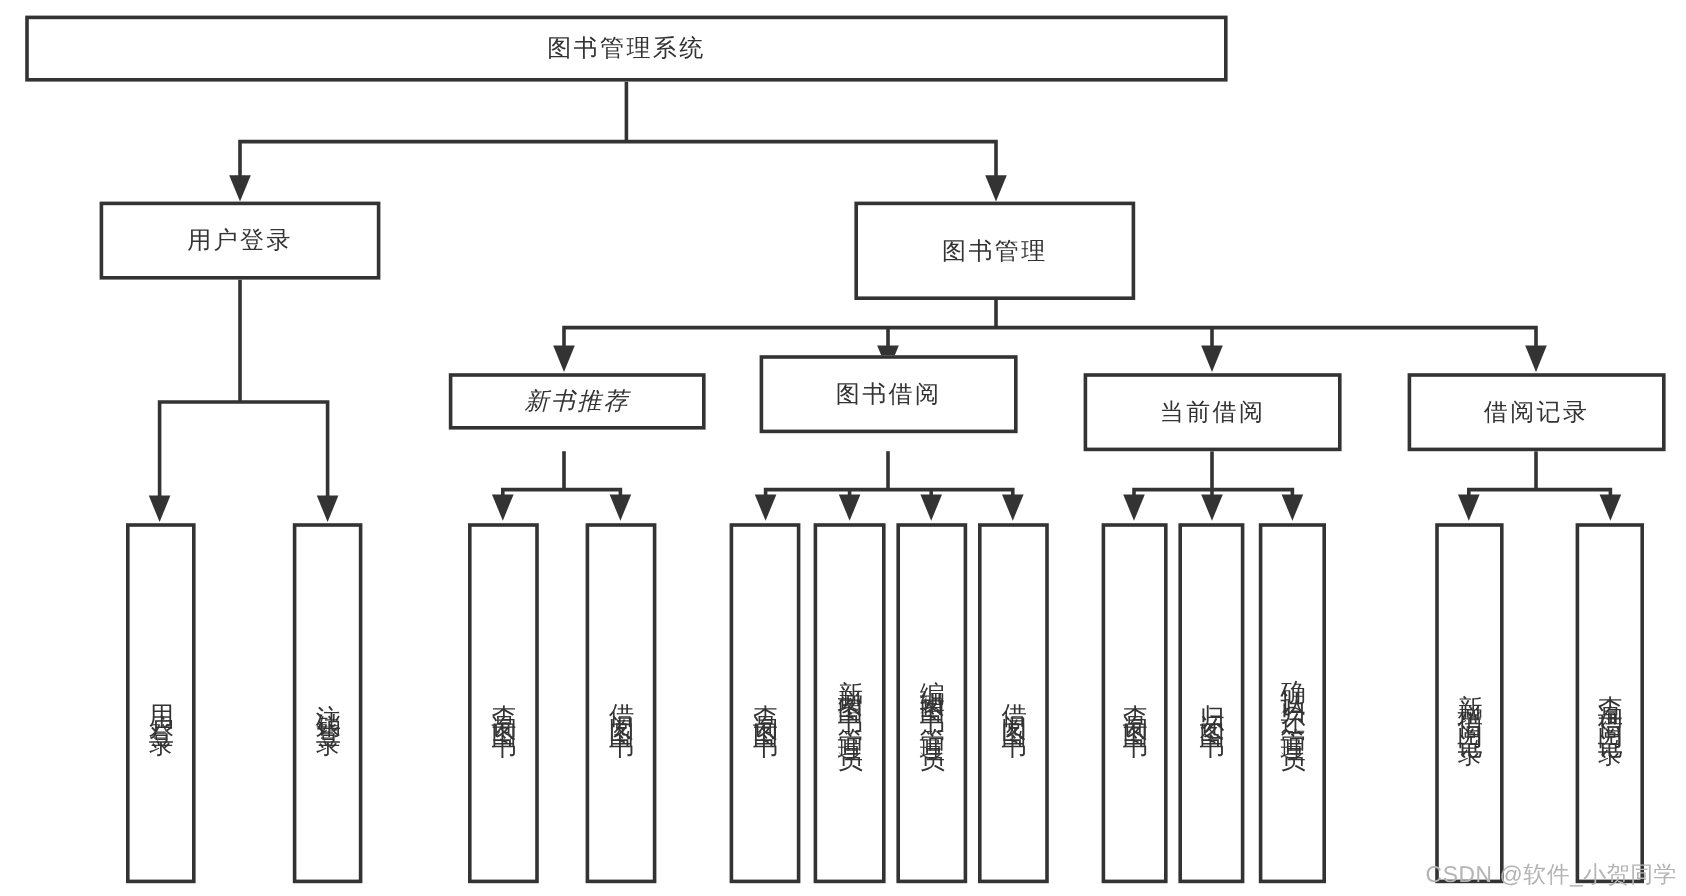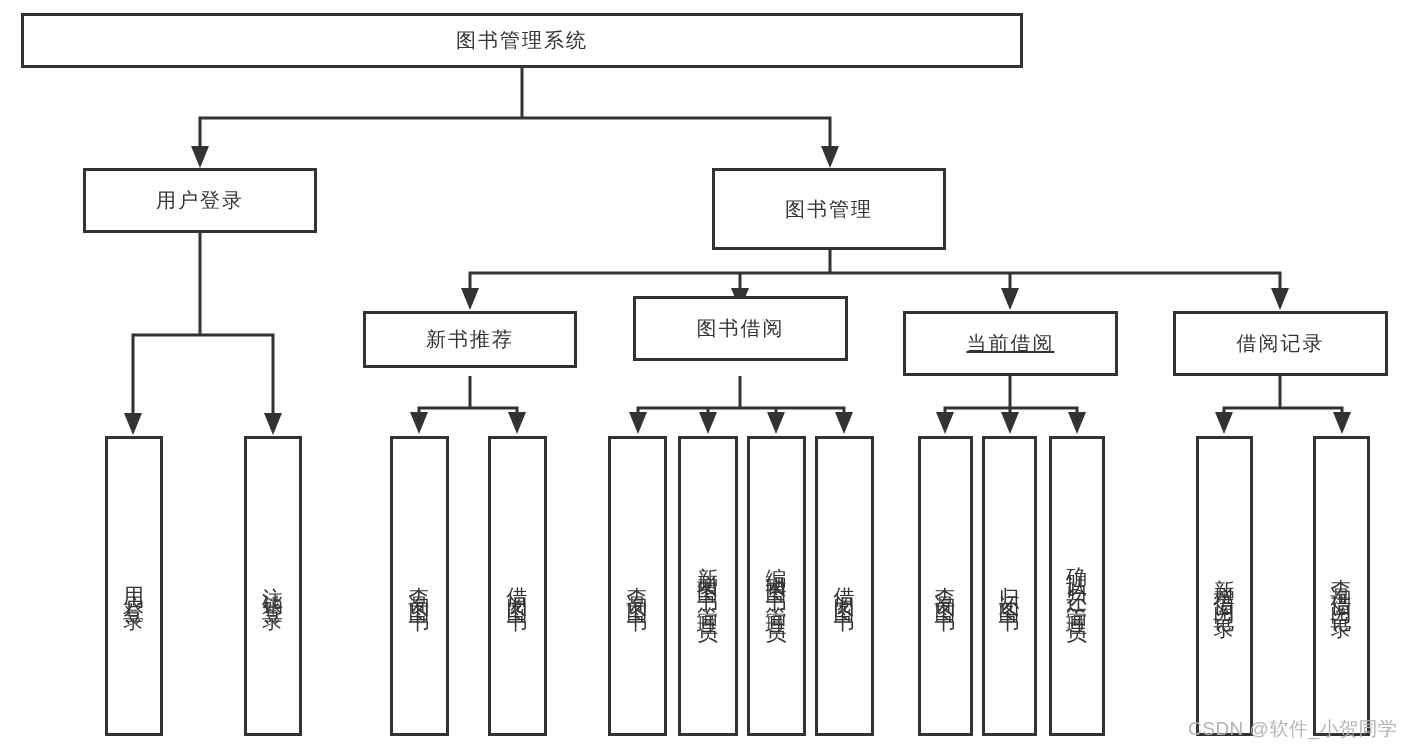--- a/index.html
+++ b/index.html
@@ -101,23 +101,23 @@
     <polyline points="1224,417 1224,408 1342,408 1342,417"></polyline>
     <polygon points="1215,412 1233,412 1224,434"></polygon>
     <polygon points="1333,412 1351,412 1342,434"></polygon>
   </svg>
 
   <div class="node" style="left:21px; top:13px; width:1002px; height:55px;">图书管理系统</div>
 
   <div class="node" style="left:83px; top:168px; width:234px; height:65px;">用户登录</div>
   <div class="node" style="left:712px; top:168px; width:234px; height:82px;">图书管理</div>
 
-  <div class="node" style="left:363px; top:311px; width:214px; height:57px;">新书推荐</div>
+  <div class="node" style="left:374px; top:311px; width:214px; height:47px;font-style:italic;">新书推荐</div>
   <div class="node" style="left:633px; top:296px; width:215px; height:65px;">图书借阅</div>
-  <div class="node" style="left:903px; top:311px; width:215px; height:65px;text-decoration:underline;">当前借阅</div>
+  <div class="node" style="left:903px; top:311px; width:215px; height:65px;">当前借阅</div>
   <div class="node" style="left:1173px; top:311px; width:215px; height:65px;">借阅记录</div>
 
   <div class="node leaf" style="left:105px; top:436px; width:58px; height:300px;">
     <span class="vtext">用户登录</span>
   </div>
   <div class="node leaf" style="left:244px; top:436px; width:58px; height:300px;">
     <span class="vtext">注销登录</span>
   </div>
 
   <div class="node leaf" style="left:390px; top:436px; width:59px; height:300px;">

